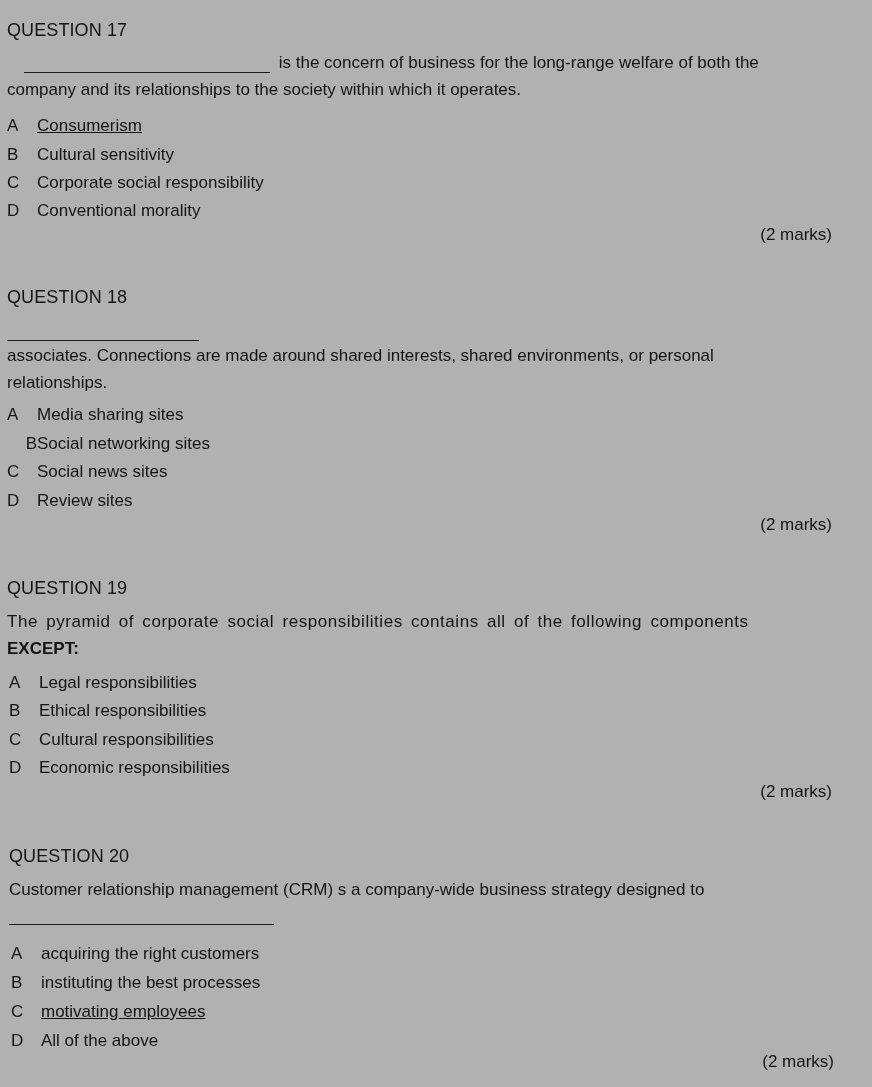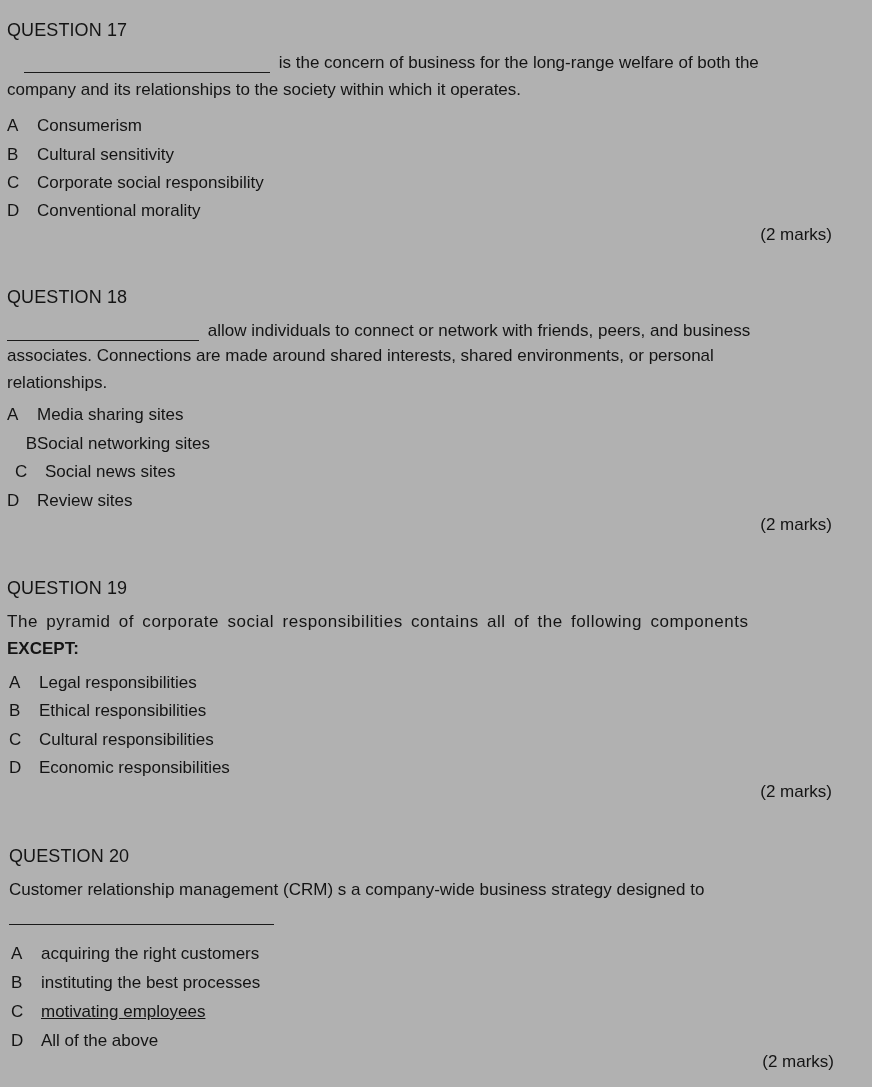--- a/index.html
+++ b/index.html
@@ -44,40 +44,39 @@
 <body>
 
 <section>
   <div class="abs qtitle" style="left:7px; top:20px;">QUESTION 17</div>
   <div class="abs stem" style="left:24px; top:53px;">
     <span class="blank" style="width:246px;"></span>
     <span style="margin-left:4px;">is the concern of business for the long-range welfare of both the</span>
   </div>
   <div class="abs stem" style="left:7px; top:80px;">company and its relationships to the society within which it operates.</div>
 
-  <div class="abs opt" style="left:7px; top:116px;"><span class="letter">A</span><span>Consumerism</span></div>
+  <div class="abs opt" style="left:7px; top:116px;text-decoration:underline;"><span class="letter">A</span><span>Consumerism</span></div>
   <div class="abs opt" style="left:7px; top:145px;"><span class="letter">B</span><span>Cultural sensitivity</span></div>
   <div class="abs opt" style="left:7px; top:173px;"><span class="letter">C</span><span>Corporate social responsibility</span></div>
   <div class="abs opt" style="left:7px; top:201px;"><span class="letter">D</span><span>Conventional morality</span></div>
 
   <div class="abs marks" style="top:225px;">(2 marks)</div>
 </section>
 
 <section>
   <div class="abs qtitle" style="left:7px; top:287px;">QUESTION 18</div>
   <div class="abs stem" style="left:7px; top:321px;">
     <span class="blank" style="width:192px;"></span>
-    <span style="margin-left:4px;">allow individuals to connect or network with friends, peers, and business</span>
   </div>
   <div class="abs stem" style="left:7px; top:346px;">associates. Connections are made around shared interests, shared environments, or personal</div>
   <div class="abs stem" style="left:7px; top:373px;">relationships.</div>
 
   <div class="abs opt" style="left:7px; top:405px;"><span class="letter">A</span><span>Media sharing sites</span></div>
   <div class="abs opt" style="left:7px; top:434px;text-align:right;"><span class="letter">B</span><span>Social networking sites</span></div>
-  <div class="abs opt" style="left:7px; top:462px;margin-left:8px;"><span class="letter">C</span><span>Social news sites</span></div>
+  <div class="abs opt" style="left:7px; top:462px;"><span class="letter">C</span><span>Social news sites</span></div>
   <div class="abs opt" style="left:7px; top:491px;"><span class="letter">D</span><span>Review sites</span></div>
 
   <div class="abs marks" style="top:515px;">(2 marks)</div>
 </section>
 
 <section>
   <div class="abs qtitle" style="left:7px; top:578px;">QUESTION 19</div>
   <div class="abs stem" style="left:7px; top:612px; letter-spacing:0.55px; word-spacing:3px;">The pyramid of corporate social responsibilities contains all of the following components</div>
   <div class="abs stem bold" style="left:7px; top:639px;">EXCEPT:</div>
 

